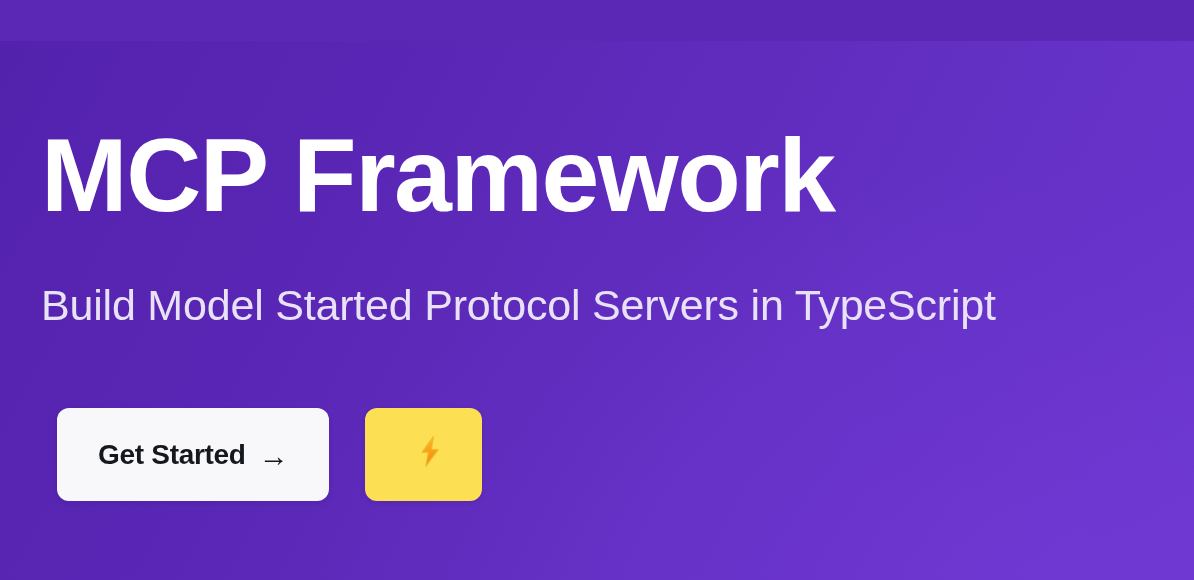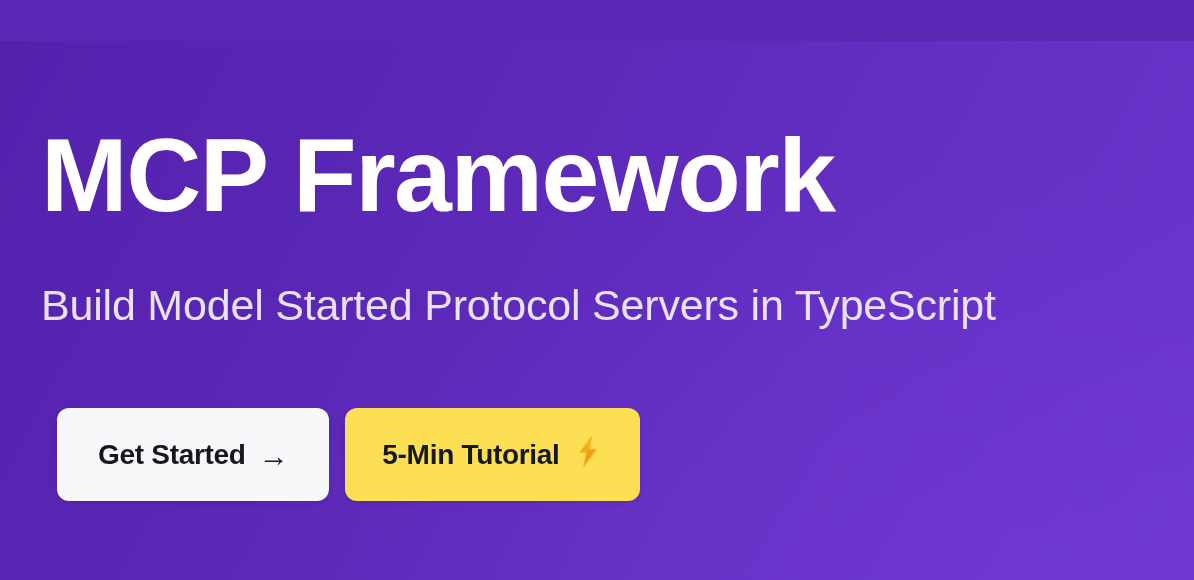--- a/index.html
+++ b/index.html
@@ -69,21 +69,21 @@
     letter-spacing: -0.2px;
     white-space: nowrap;
   }
 
   .hero-actions {
     position: absolute;
     left: 57px;
     top: 367px;
     display: flex;
     align-items: center;
-    gap: 16px;
+    gap: 36px;
   }
 
   .btn {
     display: inline-flex;
     align-items: center;
     justify-content: center;
     box-sizing: border-box;
     height: 93px;
     border: none;
     border-radius: 12px;
@@ -144,21 +144,20 @@
     <p class="hero-subtitle">Build Model Started Protocol Servers in TypeScript</p>
 
     <div class="hero-actions">
 
       <button class="btn btn-primary">
         <span class="btn-label">Get Started</span>
         <span class="btn-icon arrow">→</span>
       </button>
 
       <button class="btn btn-accent">
-        <span class="btn-label">5-Min Tutorial</span>
         <span class="bolt-svg">
           <svg width="30" height="33" viewBox="0 0 30 33" xmlns="http://www.w3.org/2000/svg" aria-hidden="true">
             <defs>
               <linearGradient id="boltGrad" x1="0" y1="0" x2="0.4" y2="1">
                 <stop offset="0%" stop-color="#FFD24D"></stop>
                 <stop offset="45%" stop-color="#F7A81B"></stop>
                 <stop offset="100%" stop-color="#EE8F12"></stop>
               </linearGradient>
             </defs>
             <path d="M18.4 1.5 L7.0 17.2 L13.4 17.2 L10.8 31.3 L23.2 14.6 L16.4 14.6 Z" fill="url(#boltGrad)" stroke="#F5B728" stroke-width="1.1" stroke-linejoin="round"></path>

